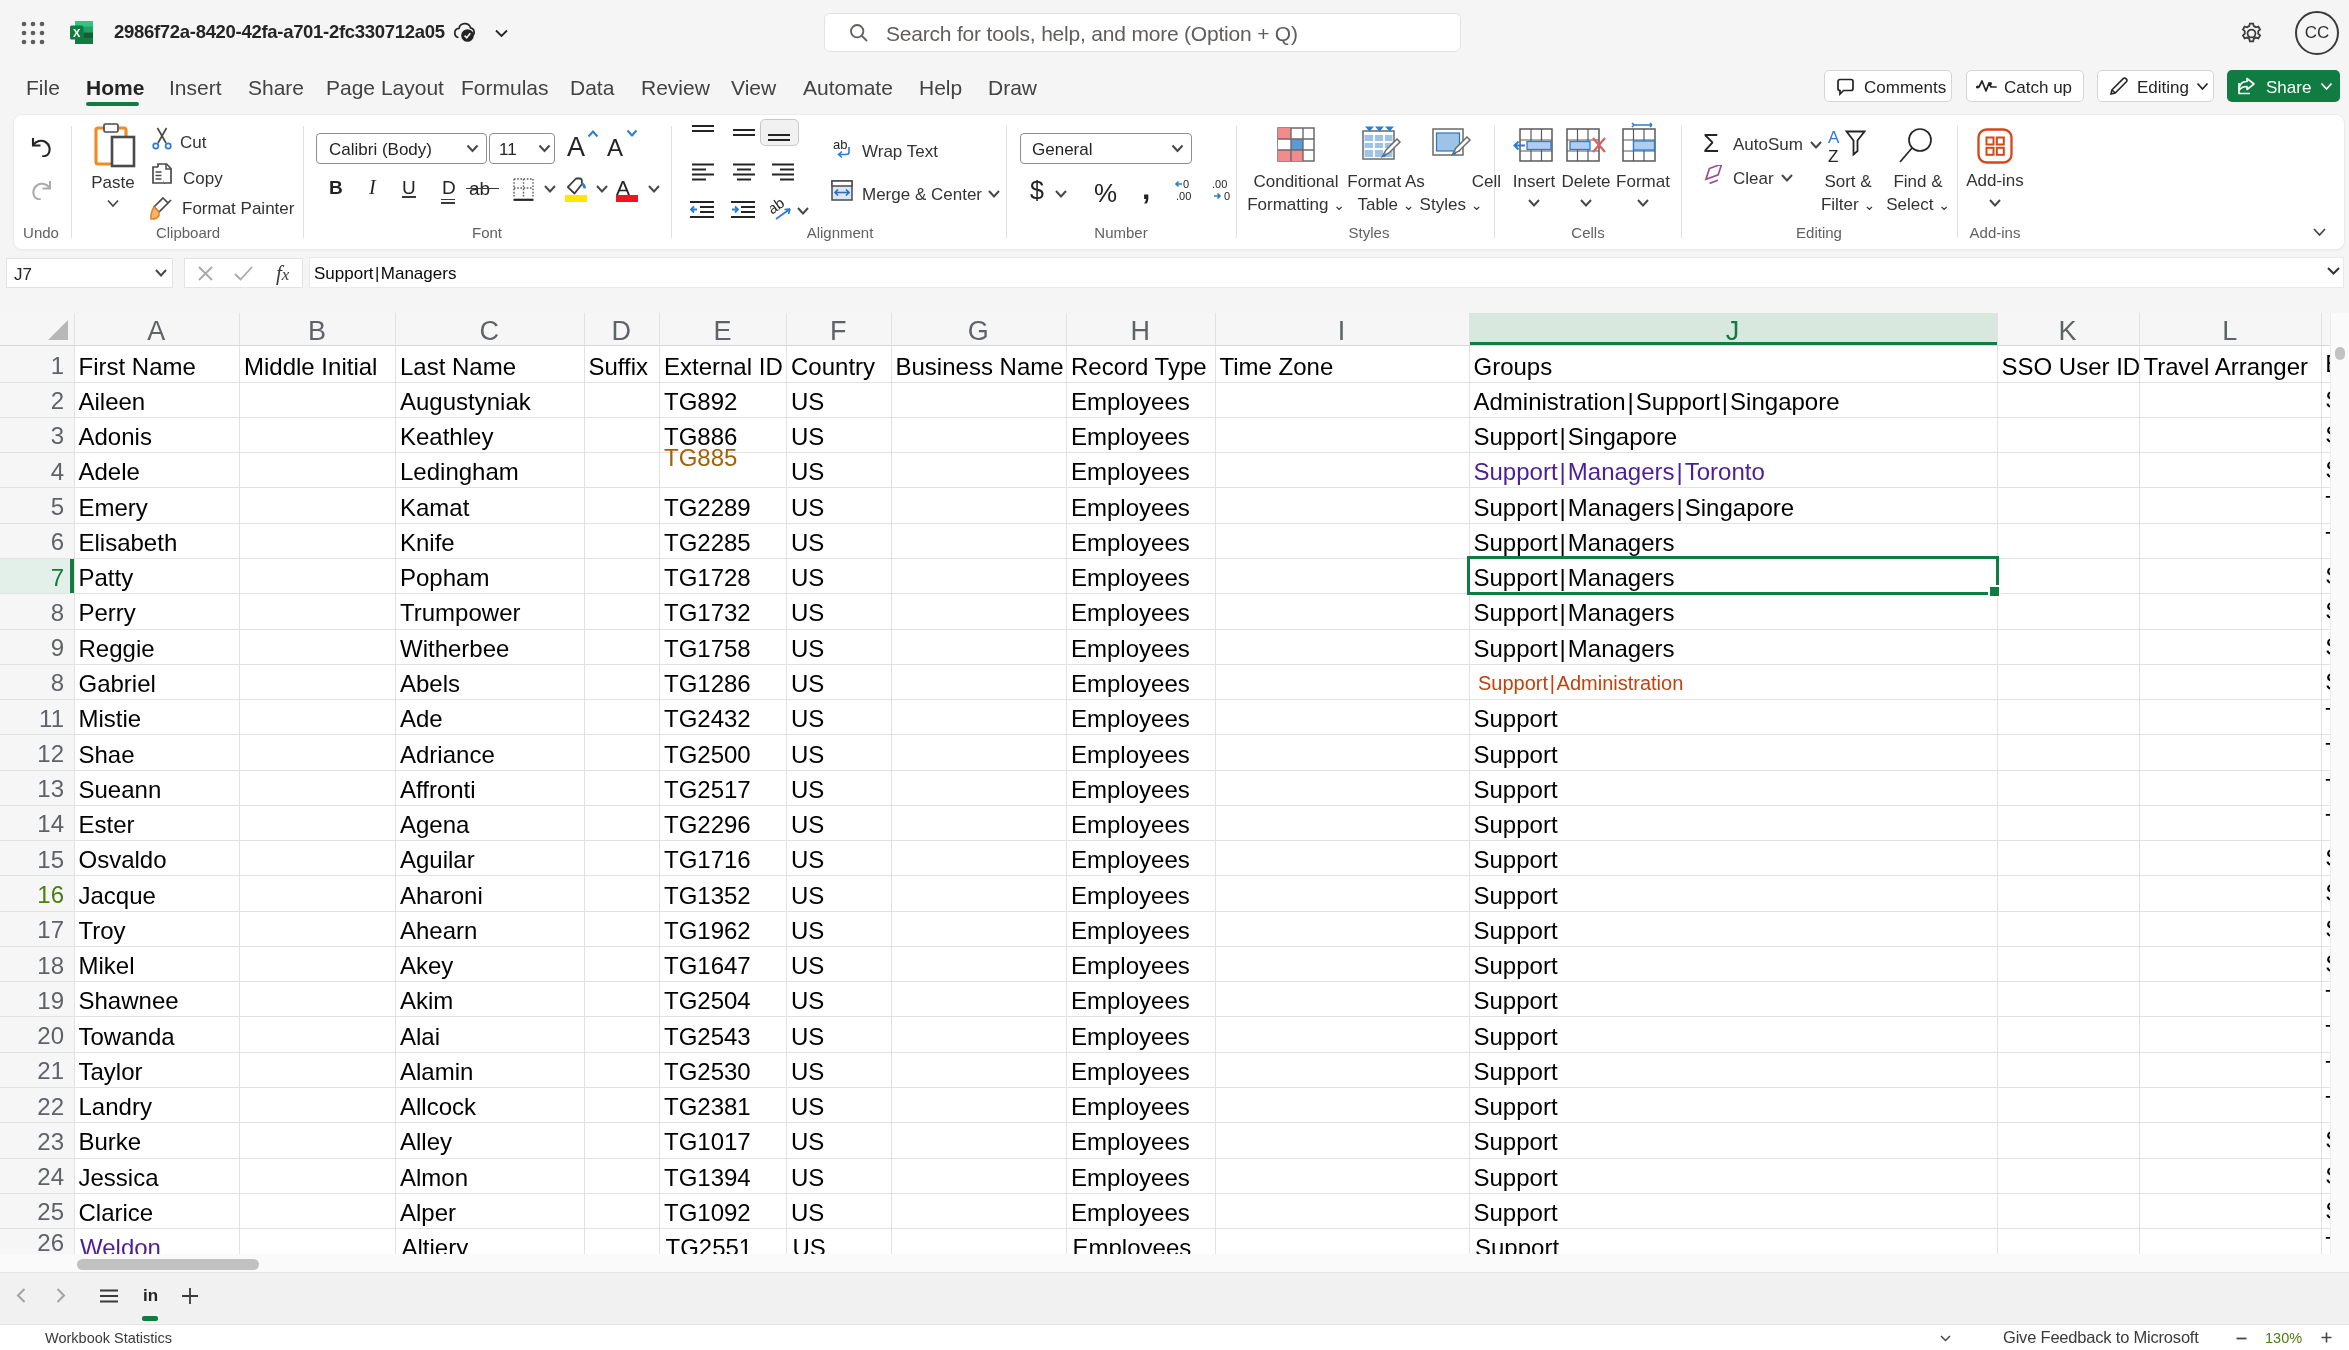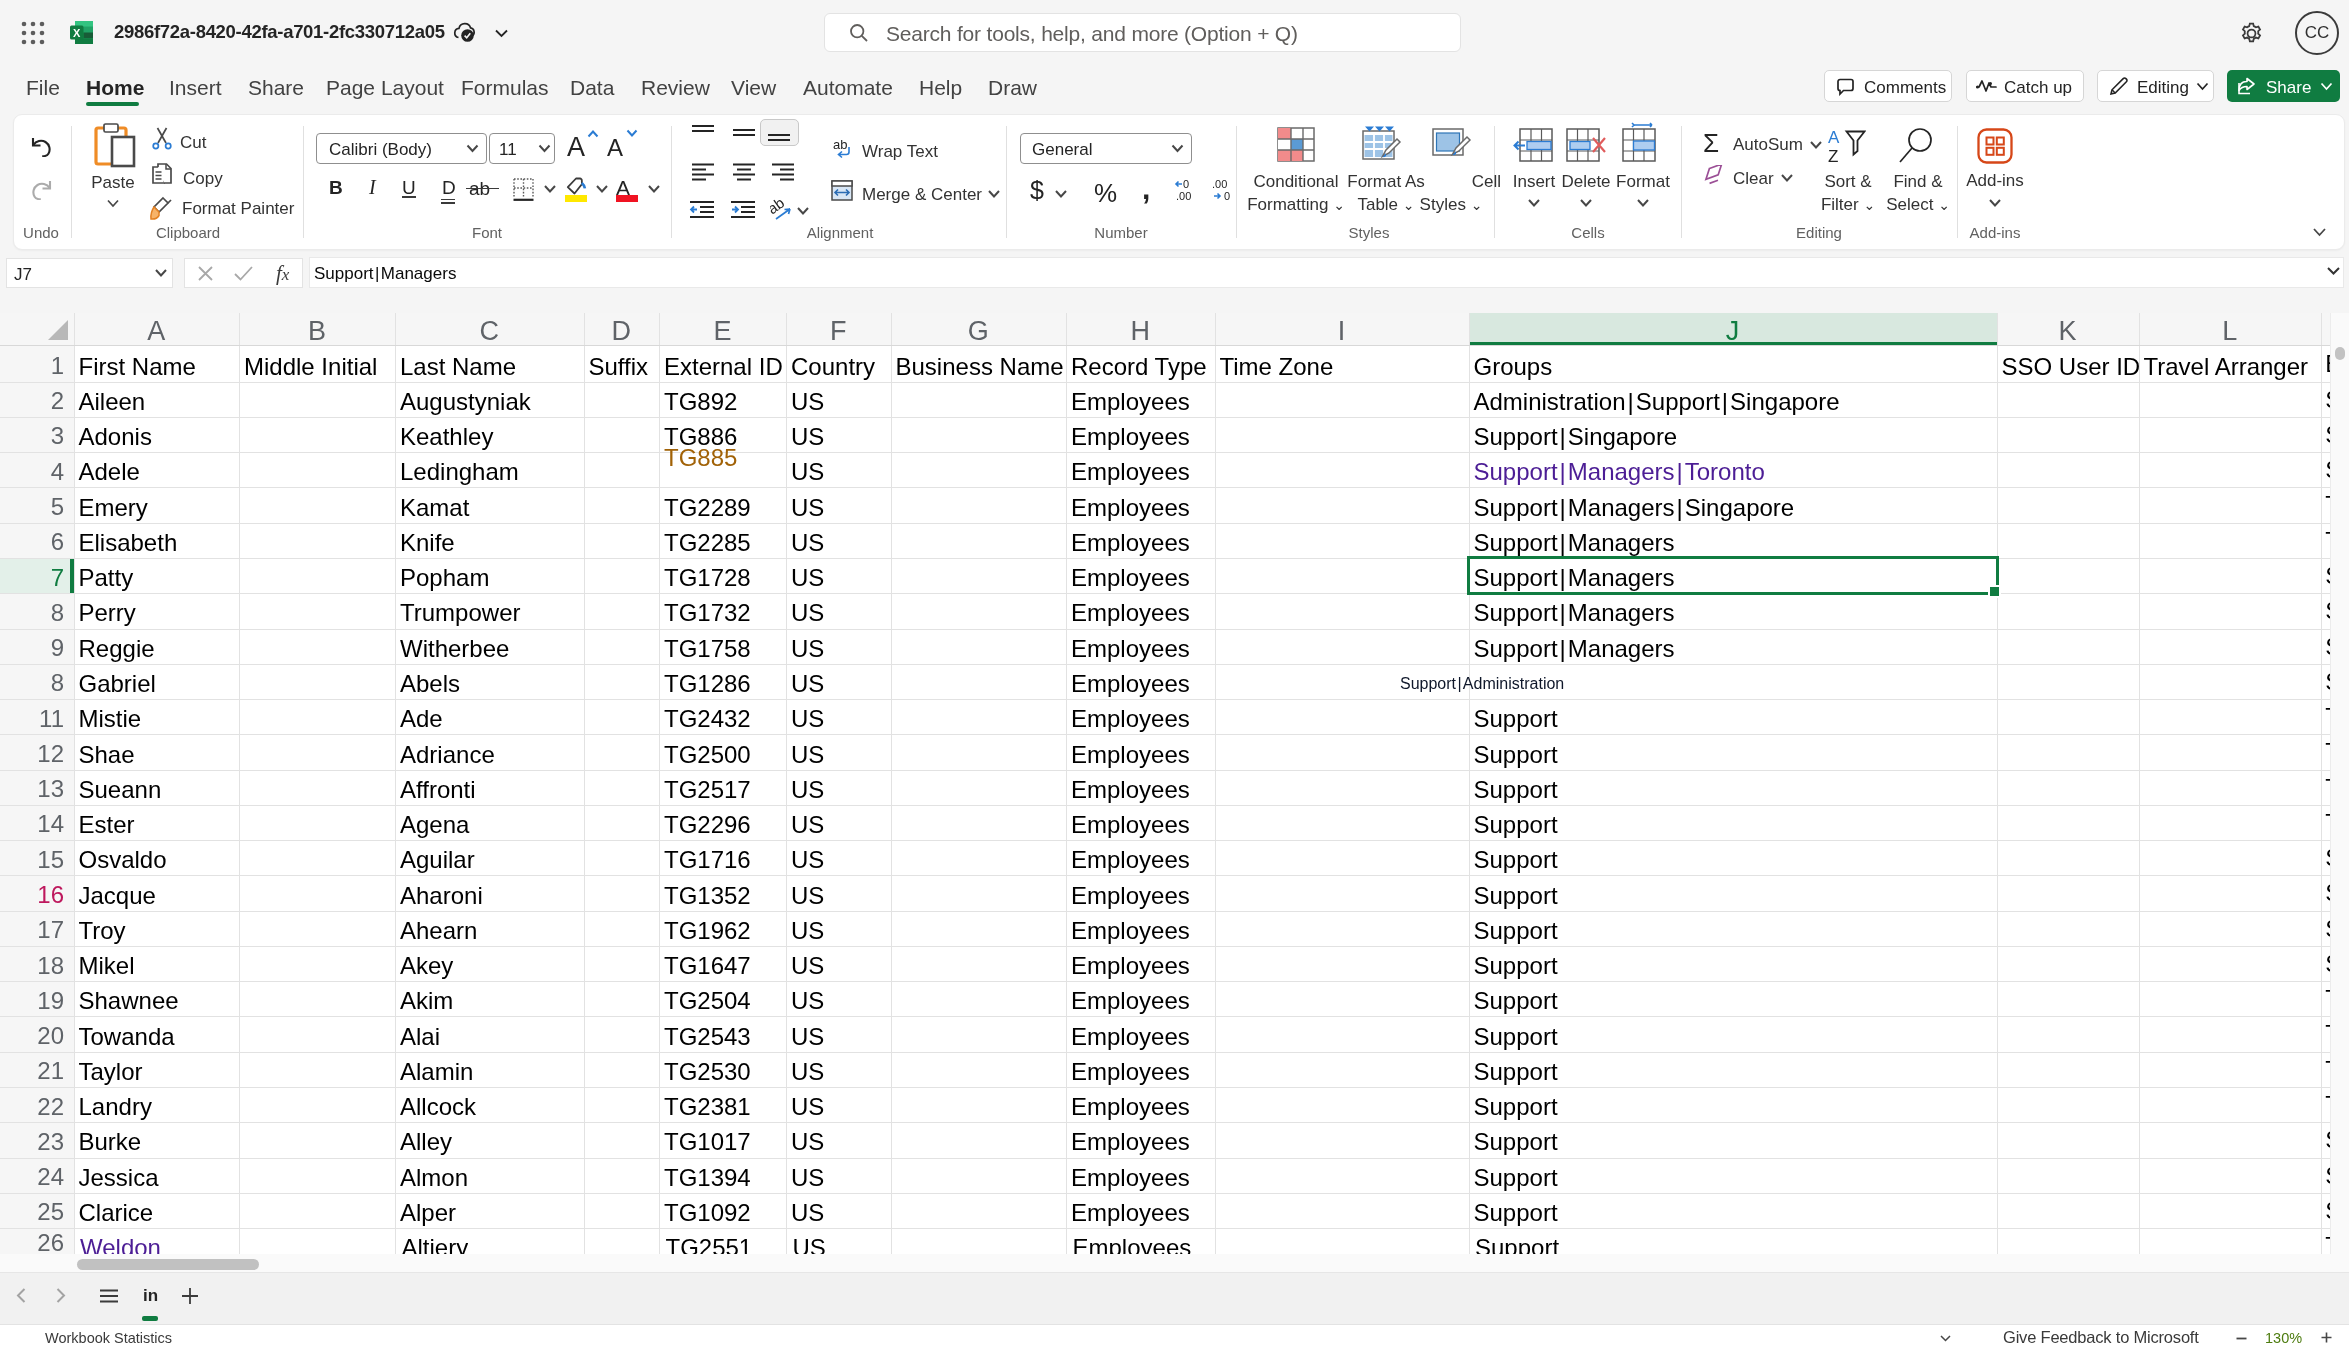--- a/index.html
+++ b/index.html
@@ -476,21 +476,21 @@
   <div class="ab" style="left:0;top:522.7px;width:64px;height:35.27px;display:flex;align-items:center;justify-content:flex-end;padding-top:4px;font-size:24px;color:#5f6368">6</div>
   <div class="ab" style="left:0;top:557.9px;width:64px;height:35.27px;display:flex;align-items:center;justify-content:flex-end;padding-top:4px;font-size:24px;color:#107c41">7</div>
   <div class="ab" style="left:0;top:593.2px;width:64px;height:35.27px;display:flex;align-items:center;justify-content:flex-end;padding-top:4px;font-size:24px;color:#5f6368">8</div>
   <div class="ab" style="left:0;top:628.5px;width:64px;height:35.27px;display:flex;align-items:center;justify-content:flex-end;padding-top:4px;font-size:24px;color:#5f6368">9</div>
   <div class="ab" style="left:0;top:663.7px;width:64px;height:35.27px;display:flex;align-items:center;justify-content:flex-end;padding-top:4px;font-size:24px;color:#5f6368">8</div>
   <div class="ab" style="left:0;top:699.0px;width:64px;height:35.27px;display:flex;align-items:center;justify-content:flex-end;padding-top:4px;font-size:24px;color:#5f6368">11</div>
   <div class="ab" style="left:0;top:734.3px;width:64px;height:35.27px;display:flex;align-items:center;justify-content:flex-end;padding-top:4px;font-size:24px;color:#5f6368">12</div>
   <div class="ab" style="left:0;top:769.5px;width:64px;height:35.27px;display:flex;align-items:center;justify-content:flex-end;padding-top:4px;font-size:24px;color:#5f6368">13</div>
   <div class="ab" style="left:0;top:804.8px;width:64px;height:35.27px;display:flex;align-items:center;justify-content:flex-end;padding-top:4px;font-size:24px;color:#5f6368">14</div>
   <div class="ab" style="left:0;top:840.1px;width:64px;height:35.27px;display:flex;align-items:center;justify-content:flex-end;padding-top:4px;font-size:24px;color:#5f6368">15</div>
-  <div class="ab" style="left:0;top:875.4px;width:64px;height:35.27px;display:flex;align-items:center;justify-content:flex-end;padding-top:4px;font-size:24px;color:#be185d">16</div>
+  <div class="ab" style="left:0;top:875.4px;width:64px;height:35.27px;display:flex;align-items:center;justify-content:flex-end;padding-top:4px;font-size:24px;color:#4d7c0f">16</div>
   <div class="ab" style="left:0;top:910.6px;width:64px;height:35.27px;display:flex;align-items:center;justify-content:flex-end;padding-top:4px;font-size:24px;color:#5f6368">17</div>
   <div class="ab" style="left:0;top:945.9px;width:64px;height:35.27px;display:flex;align-items:center;justify-content:flex-end;padding-top:4px;font-size:24px;color:#5f6368">18</div>
   <div class="ab" style="left:0;top:981.2px;width:64px;height:35.27px;display:flex;align-items:center;justify-content:flex-end;padding-top:4px;font-size:24px;color:#5f6368">19</div>
   <div class="ab" style="left:0;top:1016.4px;width:64px;height:35.27px;display:flex;align-items:center;justify-content:flex-end;padding-top:4px;font-size:24px;color:#5f6368">20</div>
   <div class="ab" style="left:0;top:1051.7px;width:64px;height:35.27px;display:flex;align-items:center;justify-content:flex-end;padding-top:4px;font-size:24px;color:#5f6368">21</div>
   <div class="ab" style="left:0;top:1087.0px;width:64px;height:35.27px;display:flex;align-items:center;justify-content:flex-end;padding-top:4px;font-size:24px;color:#5f6368">22</div>
   <div class="ab" style="left:0;top:1122.2px;width:64px;height:35.27px;display:flex;align-items:center;justify-content:flex-end;padding-top:4px;font-size:24px;color:#5f6368">23</div>
   <div class="ab" style="left:0;top:1157.5px;width:64px;height:35.27px;display:flex;align-items:center;justify-content:flex-end;padding-top:4px;font-size:24px;color:#5f6368">24</div>
   <div class="ab" style="left:0;top:1192.8px;width:64px;height:35.27px;display:flex;align-items:center;justify-content:flex-end;padding-top:4px;font-size:24px;color:#5f6368">25</div>
   <div class="ab" style="left:0;top:1228.1px;width:64px;height:35.27px;display:flex;align-items:center;justify-content:flex-end;padding-top:4px;font-size:24px;color:#5f6368;height:25.949999999999818px;overflow:hidden">26</div>
@@ -561,21 +561,21 @@
   <div class="ab" style="left:664.0px;top:630.7px;font-size:24px;color:#000;line-height:35.27px;white-space:nowrap">TG1758</div>
   <div class="ab" style="left:791.0px;top:630.7px;font-size:24px;color:#000;line-height:35.27px;white-space:nowrap">US</div>
   <div class="ab" style="left:1071.0px;top:630.7px;font-size:24px;color:#000;line-height:35.27px;white-space:nowrap">Employees</div>
   <div class="ab" style="left:1473.5px;top:630.7px;font-size:24px;color:#000;line-height:35.27px;white-space:nowrap">Support | Managers</div>
   <div class="ab" style="left:2325.3px;top:628.5px;width:4.7px;height:35.27px;overflow:hidden;font-size:24px;color:#000;line-height:35.27px">S</div>
   <div class="ab" style="left:78.5px;top:665.9px;font-size:24px;color:#000;line-height:35.27px;white-space:nowrap">Gabriel</div>
   <div class="ab" style="left:400.0px;top:665.9px;font-size:24px;color:#000;line-height:35.27px;white-space:nowrap">Abels</div>
   <div class="ab" style="left:664.0px;top:665.9px;font-size:24px;color:#000;line-height:35.27px;white-space:nowrap">TG1286</div>
   <div class="ab" style="left:791.0px;top:665.9px;font-size:24px;color:#000;line-height:35.27px;white-space:nowrap">US</div>
   <div class="ab" style="left:1071.0px;top:665.9px;font-size:24px;color:#000;line-height:35.27px;white-space:nowrap">Employees</div>
-  <div class="ab" style="left:1400px;top:665.9px;font-size:16px;color:#0f172a;line-height:35.27px;white-space:nowrap">Support | Administration</div>
+  <div class="ab" style="left:1478px;top:665.9px;font-size:20px;color:#c2410c;line-height:35.27px;white-space:nowrap">Support | Administration</div>
   <div class="ab" style="left:2325.3px;top:663.7px;width:4.7px;height:35.27px;overflow:hidden;font-size:24px;color:#000;line-height:35.27px">S</div>
   <div class="ab" style="left:78.5px;top:701.2px;font-size:24px;color:#000;line-height:35.27px;white-space:nowrap">Mistie</div>
   <div class="ab" style="left:400.0px;top:701.2px;font-size:24px;color:#000;line-height:35.27px;white-space:nowrap">Ade</div>
   <div class="ab" style="left:664.0px;top:701.2px;font-size:24px;color:#000;line-height:35.27px;white-space:nowrap">TG2432</div>
   <div class="ab" style="left:791.0px;top:701.2px;font-size:24px;color:#000;line-height:35.27px;white-space:nowrap">US</div>
   <div class="ab" style="left:1071.0px;top:701.2px;font-size:24px;color:#000;line-height:35.27px;white-space:nowrap">Employees</div>
   <div class="ab" style="left:1473.5px;top:701.2px;font-size:24px;color:#000;line-height:35.27px;white-space:nowrap">Support</div>
   <div class="ab" style="left:2325.3px;top:699.0px;width:4.7px;height:35.27px;overflow:hidden;font-size:24px;color:#000;line-height:35.27px">T</div>
   <div class="ab" style="left:78.5px;top:736.5px;font-size:24px;color:#000;line-height:35.27px;white-space:nowrap">Shae</div>
   <div class="ab" style="left:400.0px;top:736.5px;font-size:24px;color:#000;line-height:35.27px;white-space:nowrap">Adriance</div>

